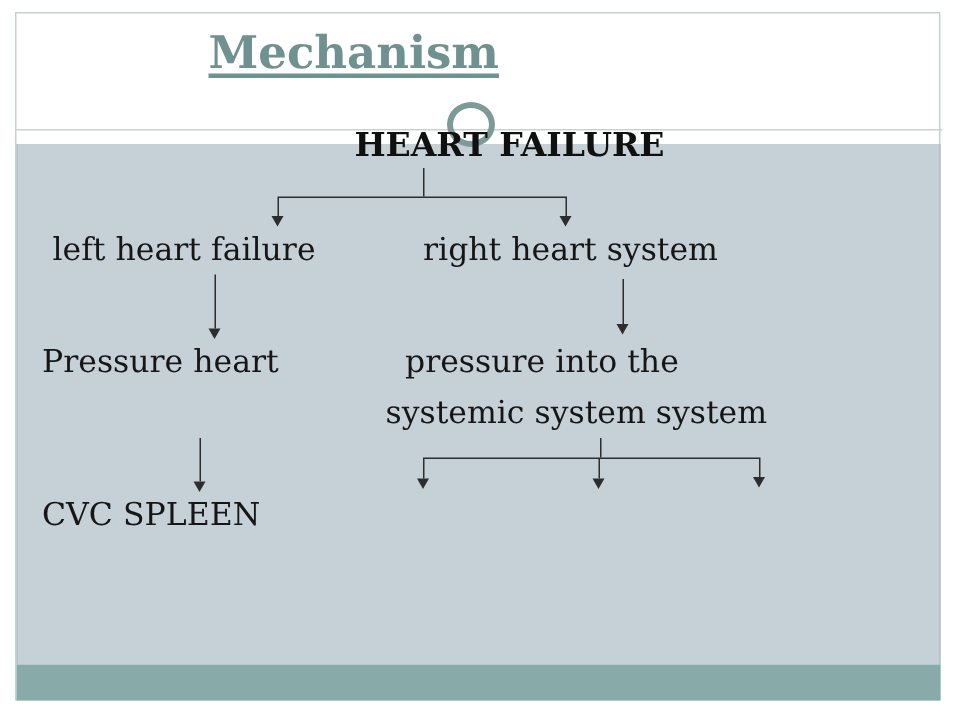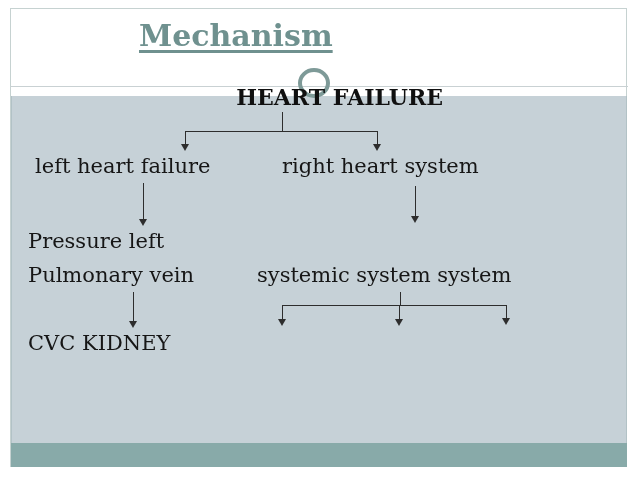--- a/index.html
+++ b/index.html
@@ -50,31 +50,31 @@
   <div class="ahead" style="left:373px;top:144px"></div>
 
   <div class="txt" style="left:35px;top:153px">left heart failure</div>
   <div class="txt" style="left:282px;top:153px">right heart system</div>
 
   <div class="cline" style="left:143px;top:183px;width:1px;height:36px"></div>
   <div class="ahead" style="left:139px;top:219px"></div>
   <div class="cline" style="left:415px;top:186px;width:1px;height:30px"></div>
   <div class="ahead" style="left:411px;top:216px"></div>
 
-  <div class="txt" style="left:28px;top:228px">Pressure left</div>
-  <div class="txt" style="left:28px;top:262px">Pulmonary vein</div>
+  <div class="txt" style="left:28px;top:228px">Pressure heart</div>
+  <div class="txt" style="left:270px;top:228px">pressure into the</div>
   <div class="txt" style="left:257px;top:262px">systemic system system</div>
 
   <div class="cline" style="left:133px;top:292px;width:1px;height:29px"></div>
   <div class="ahead" style="left:129px;top:321px"></div>
 
   <div class="cline" style="left:400px;top:292px;width:1px;height:13px"></div>
   <div class="cline" style="left:282px;top:305px;width:225px;height:1px"></div>
   <div class="cline" style="left:282px;top:306px;width:1px;height:13px"></div>
   <div class="ahead" style="left:278px;top:319px"></div>
   <div class="cline" style="left:399px;top:306px;width:1px;height:13px"></div>
   <div class="ahead" style="left:395px;top:319px"></div>
   <div class="cline" style="left:506px;top:306px;width:1px;height:12px"></div>
   <div class="ahead" style="left:502px;top:318px"></div>
 
-  <div class="txt" style="left:28px;top:330px">CVC KIDNEY</div>
+  <div class="txt" style="left:28px;top:330px">CVC SPLEEN</div>
 
 </div>
 
 </body></html>

